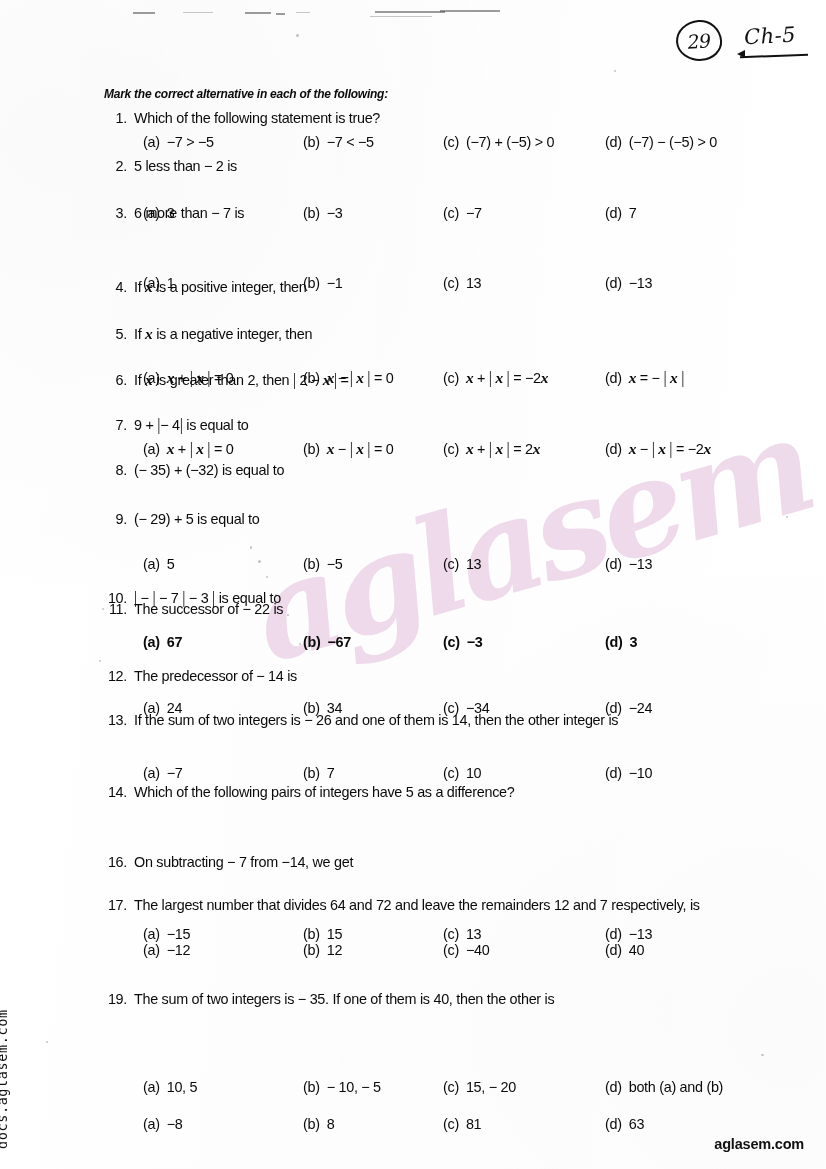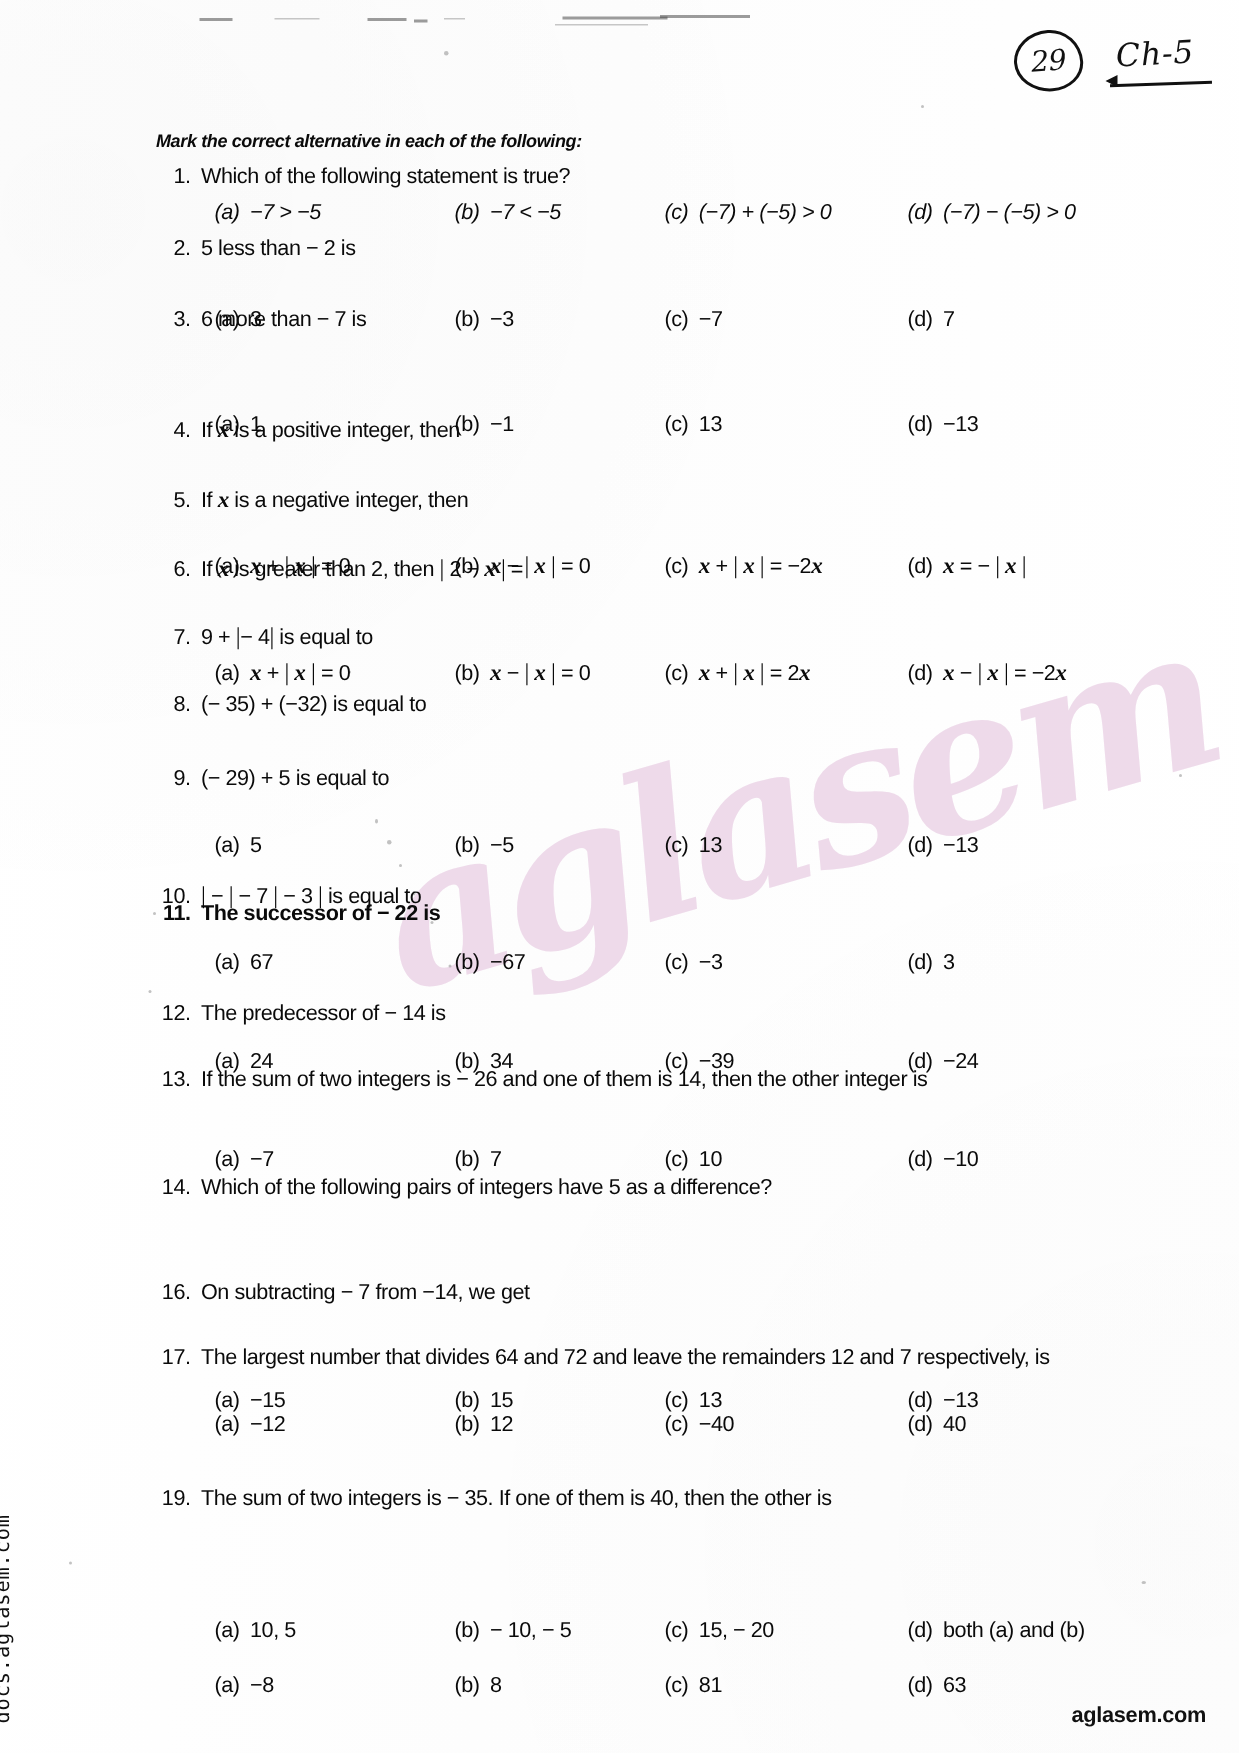--- a/index.html
+++ b/index.html
@@ -270,21 +270,21 @@
 
   <div id="content">
     <div id="instruction">Mark the correct alternative in each of the following:</div>
 
   <div class="q" style="top: 110px;">
         <div class="q-stem">
           <span class="q-num">1.</span>
           <span class="q-text">Which of the following statement is true?</span>
         </div>
       </div>
-      <div class="q q-opts" style="top: 134px; font-style: italic;">
+      <div class="q q-opts" style="top: 134px;">
         <div class="opt col-a"><span class="lbl">(a)</span><span class="val">−7 &gt; −5</span></div>
         <div class="opt col-b"><span class="lbl">(b)</span><span class="val">−7 &lt; −5</span></div>
         <div class="opt col-c"><span class="lbl">(c)</span><span class="val">(−7) + (−5) &gt; 0</span></div>
         <div class="opt col-d"><span class="lbl">(d)</span><span class="val">(−7) − (−5) &gt; 0</span></div>
       </div>
       <div class="q" style="top: 158px;">
         <div class="q-stem">
           <span class="q-num">2.</span>
           <span class="q-text">5 less than − 2 is</span>
         </div>
@@ -348,51 +348,51 @@
         <div class="opt col-b"><span class="lbl">(b)</span><span class="val">−5</span></div>
         <div class="opt col-c"><span class="lbl">(c)</span><span class="val">13</span></div>
         <div class="opt col-d"><span class="lbl">(d)</span><span class="val">−13</span></div>
       </div>
       <div class="q" style="top: 462px;">
         <div class="q-stem">
           <span class="q-num">8.</span>
           <span class="q-text">(− 35) + (−32) is equal to</span>
         </div>
       </div>
-      <div class="q q-opts" style="top: 490px;">
+      <div class="q q-opts" style="top: 490px; font-weight: bold;">
         <div class="opt col-a"><span class="lbl">(a)</span><span class="val">67</span></div>
         <div class="opt col-b"><span class="lbl">(b)</span><span class="val">−67</span></div>
         <div class="opt col-c"><span class="lbl">(c)</span><span class="val">−3</span></div>
         <div class="opt col-d"><span class="lbl">(d)</span><span class="val">3</span></div>
       </div>
       <div class="q" style="top: 511px;">
         <div class="q-stem">
           <span class="q-num">9.</span>
           <span class="q-text">(− 29) + 5 is equal to</span>
         </div>
       </div>
       <div class="q q-opts" style="top: 532px;">
         <div class="opt col-a"><span class="lbl">(a)</span><span class="val">24</span></div>
         <div class="opt col-b"><span class="lbl">(b)</span><span class="val">34</span></div>
-        <div class="opt col-c"><span class="lbl">(c)</span><span class="val">−39</span></div>
+        <div class="opt col-c"><span class="lbl">(c)</span><span class="val">−34</span></div>
         <div class="opt col-d"><span class="lbl">(d)</span><span class="val">−24</span></div>
       </div>
       <div class="q" style="top: 554px; margin-top: 35px;">
         <div class="q-stem">
           <span class="q-num">10.</span>
           <span class="q-text"><span class="mabs">|</span> − <span class="mabs">|</span> − 7 <span class="mabs">|</span> − 3 <span class="mabs">|</span> is equal to</span>
         </div>
       </div>
       <div class="q q-opts" style="top: 573px;">
         <div class="opt col-a"><span class="lbl">(a)</span><span class="val">−7</span></div>
         <div class="opt col-b"><span class="lbl">(b)</span><span class="val">7</span></div>
         <div class="opt col-c"><span class="lbl">(c)</span><span class="val">10</span></div>
         <div class="opt col-d"><span class="lbl">(d)</span><span class="val">−10</span></div>
       </div>
-      <div class="q" style="top: 601px; font-weight: bold;">
+      <div class="q" style="top: 601px;">
         <div class="q-stem">
           <span class="q-num">11.</span>
           <span class="q-text">The successor of − 22 is</span>
         </div>
       </div>
       <div class="q" style="top: 668px;">
         <div class="q-stem">
           <span class="q-num">12.</span>
           <span class="q-text">The predecessor of − 14 is</span>
         </div>

